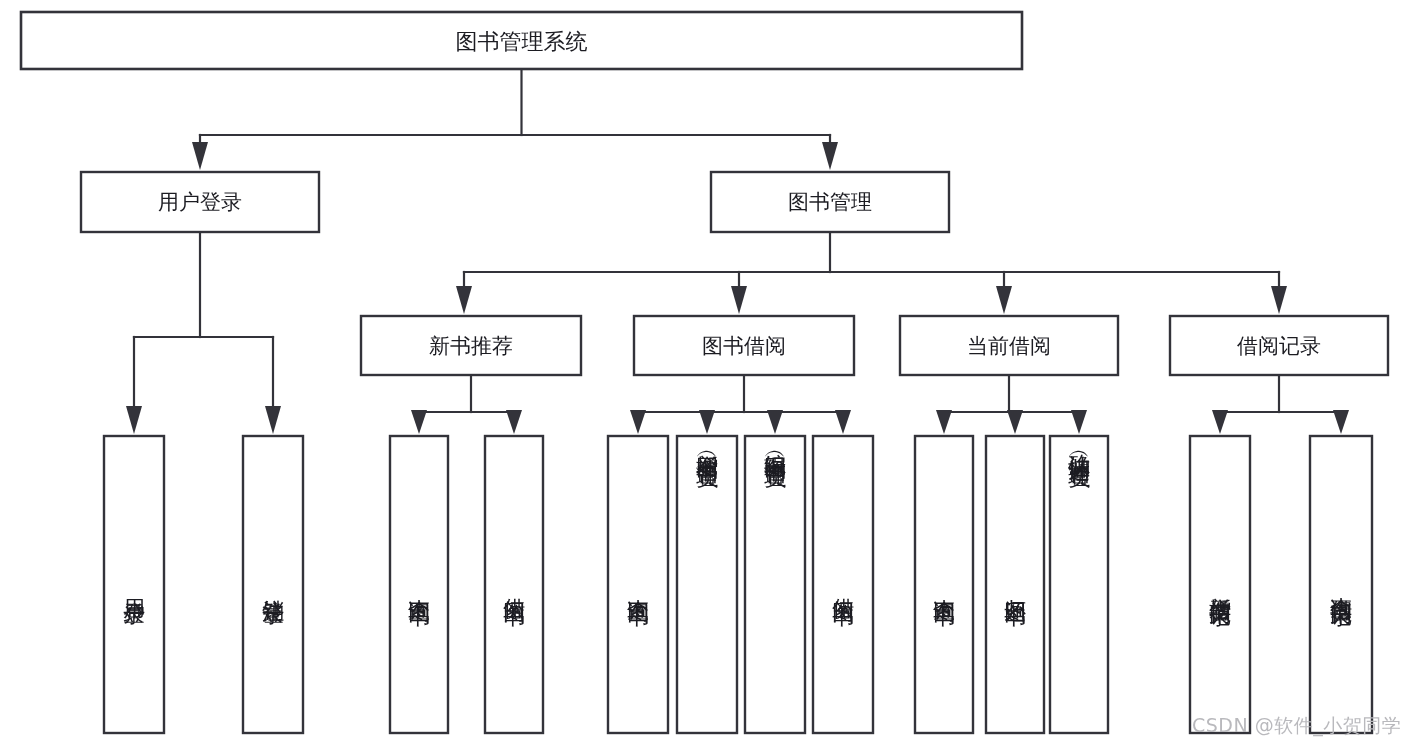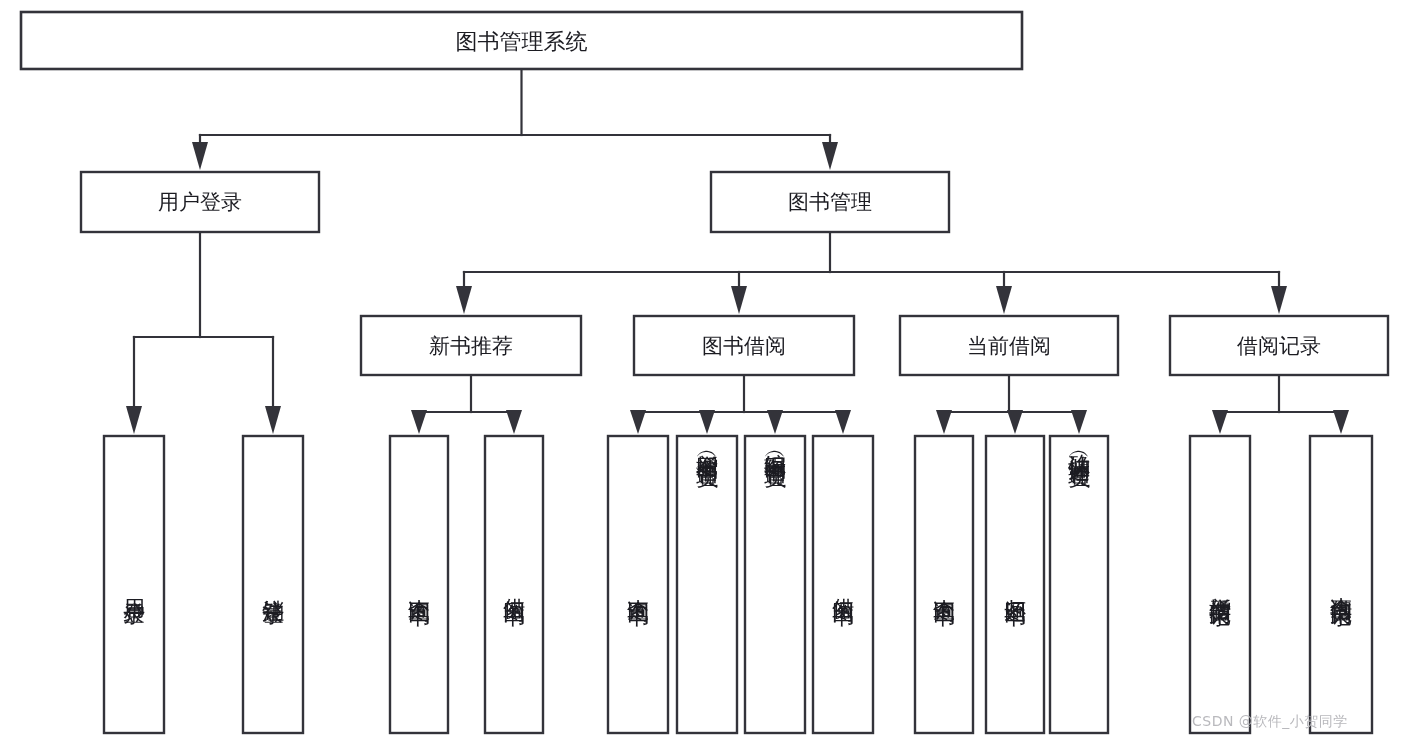--- a/index.html
+++ b/index.html
@@ -68,21 +68,21 @@
     font-family: "DejaVu Sans", "Liberation Sans", sans-serif;
     font-size: 22px;
     line-height: 1.12;
     letter-spacing: 2px;
     color: #1c1c22;
     white-space: nowrap;
   }
   .watermark {
     position: absolute;
     font-family: "DejaVu Sans", "Liberation Sans", sans-serif;
-    font-size: 14px;
+    font-size: 19px;
     color: #b9b9bd;
     white-space: nowrap;
     letter-spacing: 0.5px;
   }
 </style>
 </head>
 <body>
 
 <svg id="diagram" viewBox="0 0 1405 747">
   <defs></defs>

